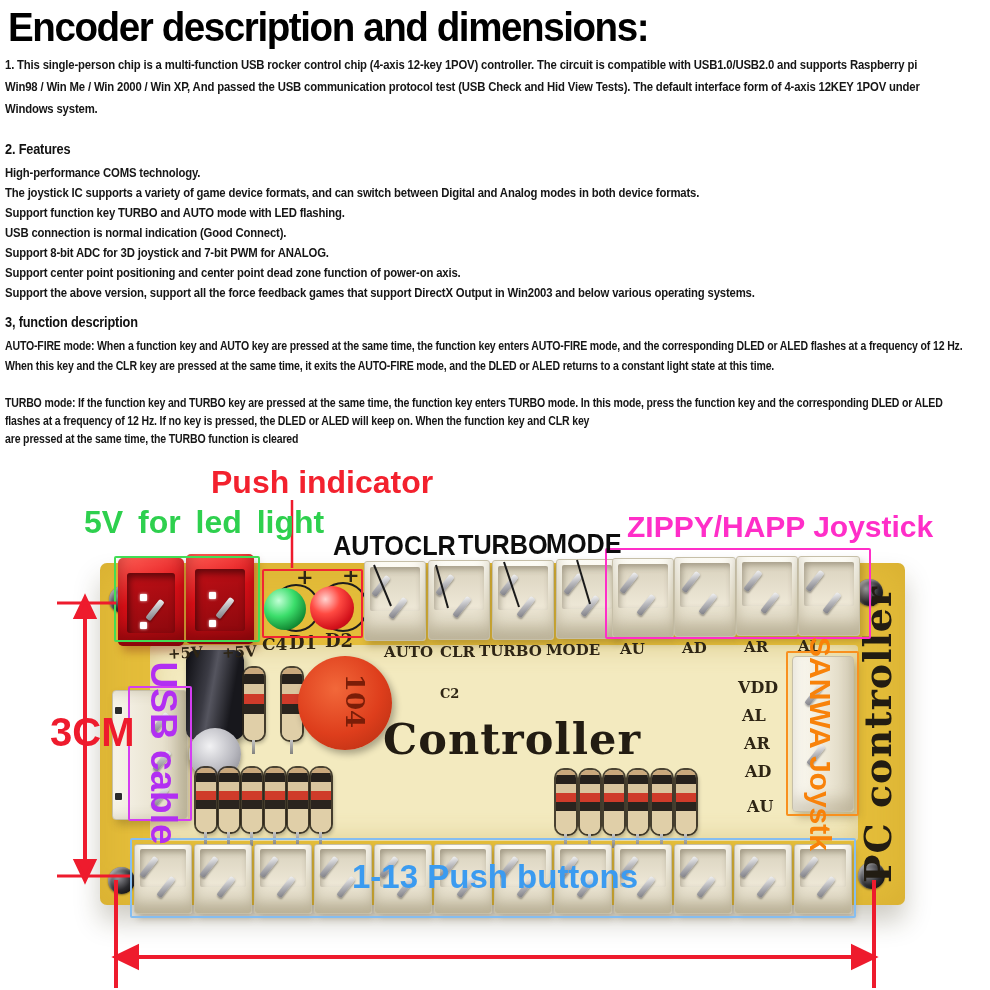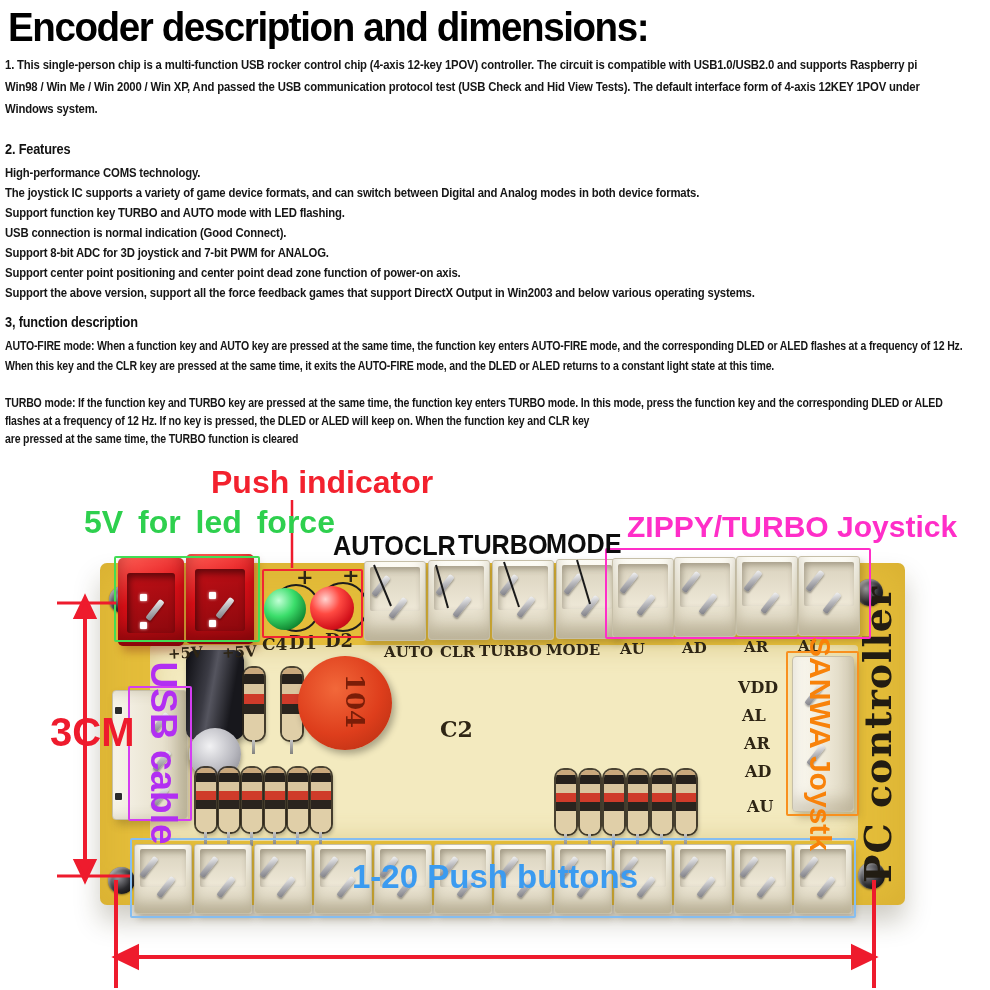--- a/index.html
+++ b/index.html
@@ -233,37 +233,38 @@
   <div class="abs jst2" style="left:794px;top:844px">
       <i class="pin p1"></i>
       <i class="pin p2"></i>
     </div>
 
   <div class="abs silk" style="left:168px;top:644px;font-size:15px;transform:rotate(-3deg)">+5V</div>
   <div class="abs silk" style="left:222px;top:643px;font-size:15px;transform:rotate(-3deg)">+5V</div>
   <div class="abs silk" style="left:262px;top:634px;font-size:17px">C4</div>
   <div class="abs silk" style="left:289px;top:632px;font-size:18px">D1</div>
   <div class="abs silk" style="left:325px;top:630px;font-size:18px">D2</div>
-  <div class="abs silk" style="left:440px;top:716px;font-size:22px">C2</div>
+  <div class="abs silk" style="left:440px;top:686px;font-size:13px">C2</div>
 
   <div class="abs silk" style="left:384px;top:643px;font-size:15px">AUTO</div>
   <div class="abs silk" style="left:440px;top:643px;font-size:15px">CLR</div>
   <div class="abs silk" style="left:479px;top:642px;font-size:15px">TURBO</div>
   <div class="abs silk" style="left:546px;top:641px;font-size:15px">MODE</div>
   <div class="abs silk" style="left:620px;top:640px;font-size:15px">AU</div>
   <div class="abs silk" style="left:682px;top:639px;font-size:15px">AD</div>
   <div class="abs silk" style="left:744px;top:638px;font-size:15px">AR</div>
   <div class="abs silk" style="left:798px;top:637px;font-size:15px">AL</div>
 
   <div class="abs silk" style="left:738px;top:678px;font-size:16px">VDD</div>
   <div class="abs silk" style="left:742px;top:706px;font-size:16px">AL</div>
   <div class="abs silk" style="left:744px;top:734px;font-size:16px">AR</div>
   <div class="abs silk" style="left:745px;top:762px;font-size:16px">AD</div>
   <div class="abs silk" style="left:747px;top:797px;font-size:16px">AU</div>
 
+  <div class="abs bigname" style="left:383px;top:714px;width:252px;font-size:43px">Controller</div>
   <div class="abs bigname" style="left:727px;top:712px;width:300px;font-size:38px;transform:rotate(-90deg)">PC controller</div>
 
   <div class="abs box" style="left:114px;top:556px;width:142px;height:82px;border-color:#42dd55;z-index:30"></div>
   <div class="abs box" style="left:262px;top:569px;width:97px;height:65px;border-color:#f22533;z-index:30"></div>
   <div class="abs box" style="left:605px;top:548px;width:262px;height:87px;border-color:#ff2ec8;z-index:30"></div>
   <div class="abs box" style="left:786px;top:651px;width:69px;height:161px;border-color:#f8901e;z-index:30"></div>
   <div class="abs box" style="left:128px;top:686px;width:60px;height:131px;border-color:#d43df2;z-index:30"></div>
   <div class="abs box" style="left:130px;top:838px;width:722px;height:76px;border-color:#85bdf0;z-index:30"></div>
 
   <svg class="abs" style="left:0;top:0;z-index:40;pointer-events:none" width="990" height="990" viewBox="0 0 990 990">
@@ -282,27 +283,27 @@
     </g>
     <g stroke="#1a1a1a" stroke-width="2">
       <line x1="374" y1="565" x2="391" y2="606"></line>
       <line x1="436" y1="565" x2="448" y2="608"></line>
       <line x1="504" y1="562" x2="519" y2="607"></line>
       <line x1="577" y1="560" x2="590" y2="604"></line>
     </g>
   </svg>
 
   <div class="abs ann" style="left:211px;top:464px;font-size:32px;color:#f3212e;z-index:50">Push indicator</div>
-  <div class="abs ann" style="left:84px;top:504px;font-size:32px;color:#2ed04e;word-spacing:6px;z-index:50">5V for led force</div>
+  <div class="abs ann" style="left:84px;top:504px;font-size:32px;color:#2ed04e;word-spacing:6px;z-index:50">5V for led light</div>
 
   <div class="abs toplabel" style="left:333px;top:530px;z-index:50">AUTO</div>
   <div class="abs toplabel" style="left:404px;top:530px;z-index:50">CLR</div>
   <div class="abs toplabel" style="left:458px;top:529px;z-index:50">TURBO</div>
   <div class="abs toplabel" style="left:546px;top:528px;z-index:50">MODE</div>
 
-  <div class="abs ann" style="left:627px;top:510px;font-size:30px;color:#ff2ec8;z-index:50">ZIPPY/TURBO Joystick</div>
+  <div class="abs ann" style="left:627px;top:510px;font-size:30px;color:#ff2ec8;z-index:50">ZIPPY/HAPP Joystick</div>
   <div class="abs ann" style="left:720px;top:720px;width:200px;font-size:30px;color:#f8820a;transform:rotate(90deg);text-align:center;z-index:50">SANWA Joystk</div>
   <div class="abs ann" style="left:48px;top:732px;width:230px;font-size:37px;color:#b22ff2;transform:rotate(90deg);text-align:center;z-index:50">USB cable</div>
-  <div class="abs ann" style="left:352px;top:858px;font-size:33px;color:#3b9bf0;z-index:50">1-20 Push buttons</div>
+  <div class="abs ann" style="left:352px;top:858px;font-size:33px;color:#3b9bf0;z-index:50">1-13 Push buttons</div>
 
   <div class="abs ann" style="left:50px;top:710px;font-size:40px;color:#ee1b2d;z-index:50">3CM</div>
 
 </div>
 
 </body></html>

